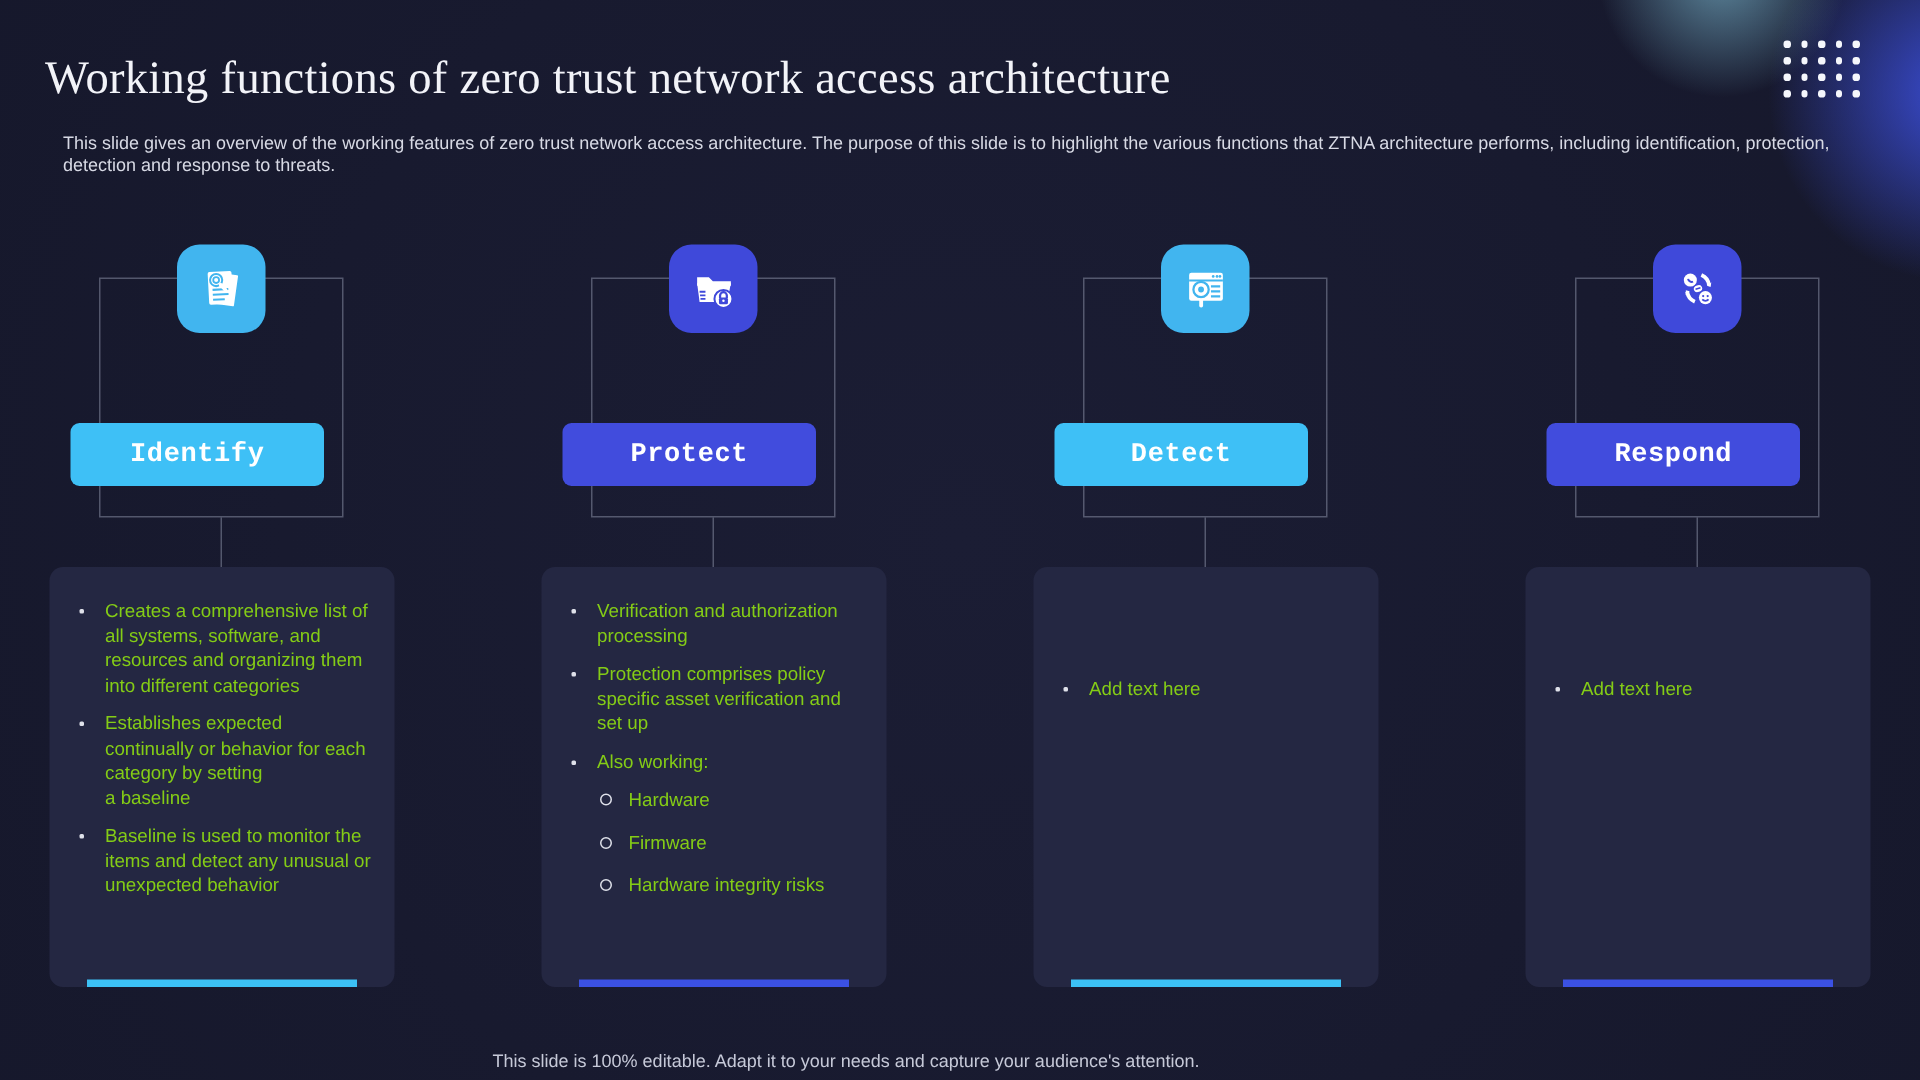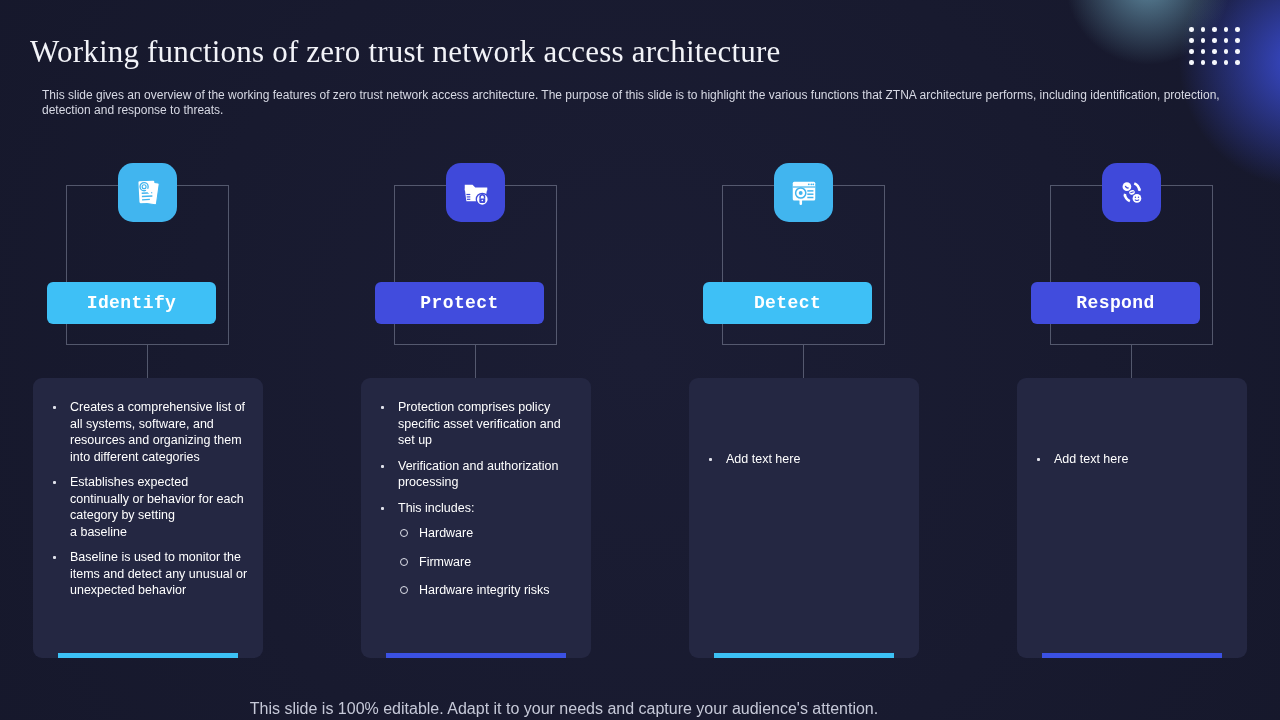--- a/index.html
+++ b/index.html
@@ -58,41 +58,41 @@
     background:rgba(168,173,196,.42);
   }
   
   .card{
     position:absolute; top:378px; width:230px; height:280px;
     background:#242742; border-radius:9px; padding:21px 14px 0 12px;
   }
   .card ul{ list-style:none; }
   .card li{
     position:relative; padding-left:25px; margin-bottom:9px;
-    font-size:12.5px; line-height:16.5px; color:#ffffff; white-space:pre-line;
+    font-size:12.5px; line-height:16.5px; color:#84cc16; white-space:pre-line;
   }
   .card li::before{
     content:""; position:absolute; left:8px; top:7px;
     width:3px; height:3px; background:#dfe1ea; border-radius:1px;
   }
   .card li.sub{ padding-left:46px; margin-bottom:12px; }
   .card li.sub::before{
     content:""; left:27px; top:4px; width:6px; height:6px;
     background:transparent; border:1.3px solid #dfe1ea; border-radius:50%;
   }
   .card li.spaced{ margin-top:52px; }
   .bar{
     position:absolute; bottom:0px; left:25px; width:180px; height:5px;
   }
   .bar.cyan{ background:#3cc1f5; }
   .bar.blue{ background:#3b51e3; }
 
   .footer{
     position:absolute; left:0; top:700px; width:1128px; text-align:center;
-    font-size:16px; color:#c6c9d8;
+    font-size:12px; color:#c6c9d8;
   }
 
   
   .c0 .frame{left:66px;}  .c0 .tile{left:118px;} .c0 .pill{left:47px;}  .c0 .drop{left:147px;}  .c0.card{left:33px;}
   .c1 .frame{left:394px;} .c1 .tile{left:446px;} .c1 .pill{left:375px;} .c1 .drop{left:475px;} .c1.card{left:361px;}
   .c2 .frame{left:722px;} .c2 .tile{left:774px;} .c2 .pill{left:703px;} .c2 .drop{left:803px;} .c2.card{left:689px;}
   .c3 .frame{left:1050px;}.c3 .tile{left:1102px;}.c3 .pill{left:1031px;}.c3 .drop{left:1131px;}.c3.card{left:1017px;}
 </style>
 </head>
 <body>
@@ -183,23 +183,23 @@
       <rect x="14.2" y="15.6" width="4" height="3" rx="0.7" fill="#3f49da"></rect>
       <circle cx="16.2" cy="17" r="0.55" fill="#fff"></circle>
     </svg>
   </div>
     </div>
   <div class="c1">
       <button class="pill blue">Protect</button>
     </div>
   <div class="card c1">
     <ul>
+      <li>Verification and authorization processing</li>
       <li>Protection comprises policy specific asset verification and set up</li>
-      <li>Verification and authorization processing</li>
-      <li>This includes:</li>
+      <li>Also working:</li>
       <li class="sub">Hardware</li>
       <li class="sub">Firmware</li>
       <li class="sub">Hardware integrity risks</li>
     </ul>
     <div class="bar blue"></div>
   </div>
 
   <div class="c2">
       <div class="frame"></div>
     </div>

